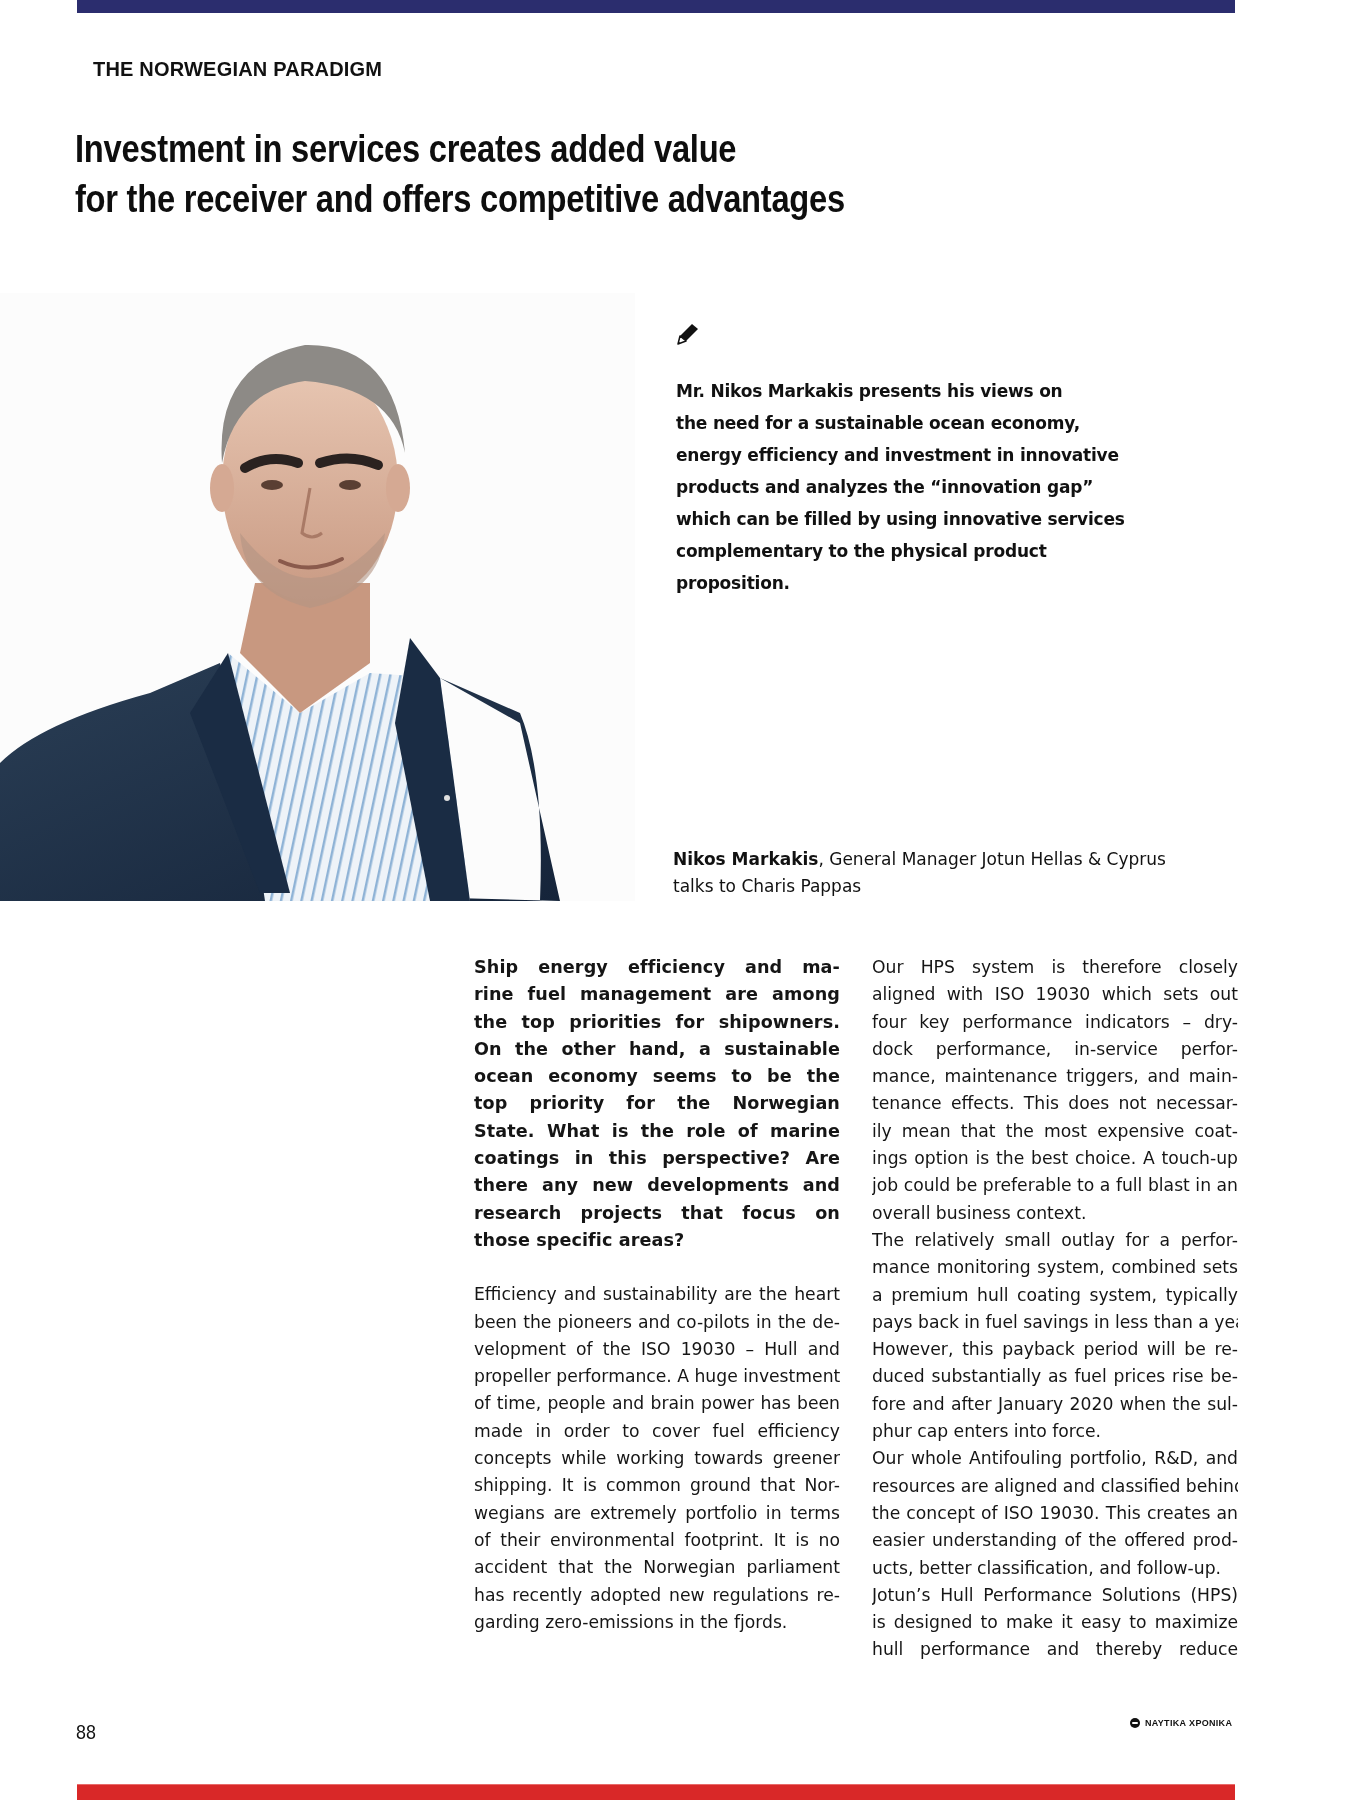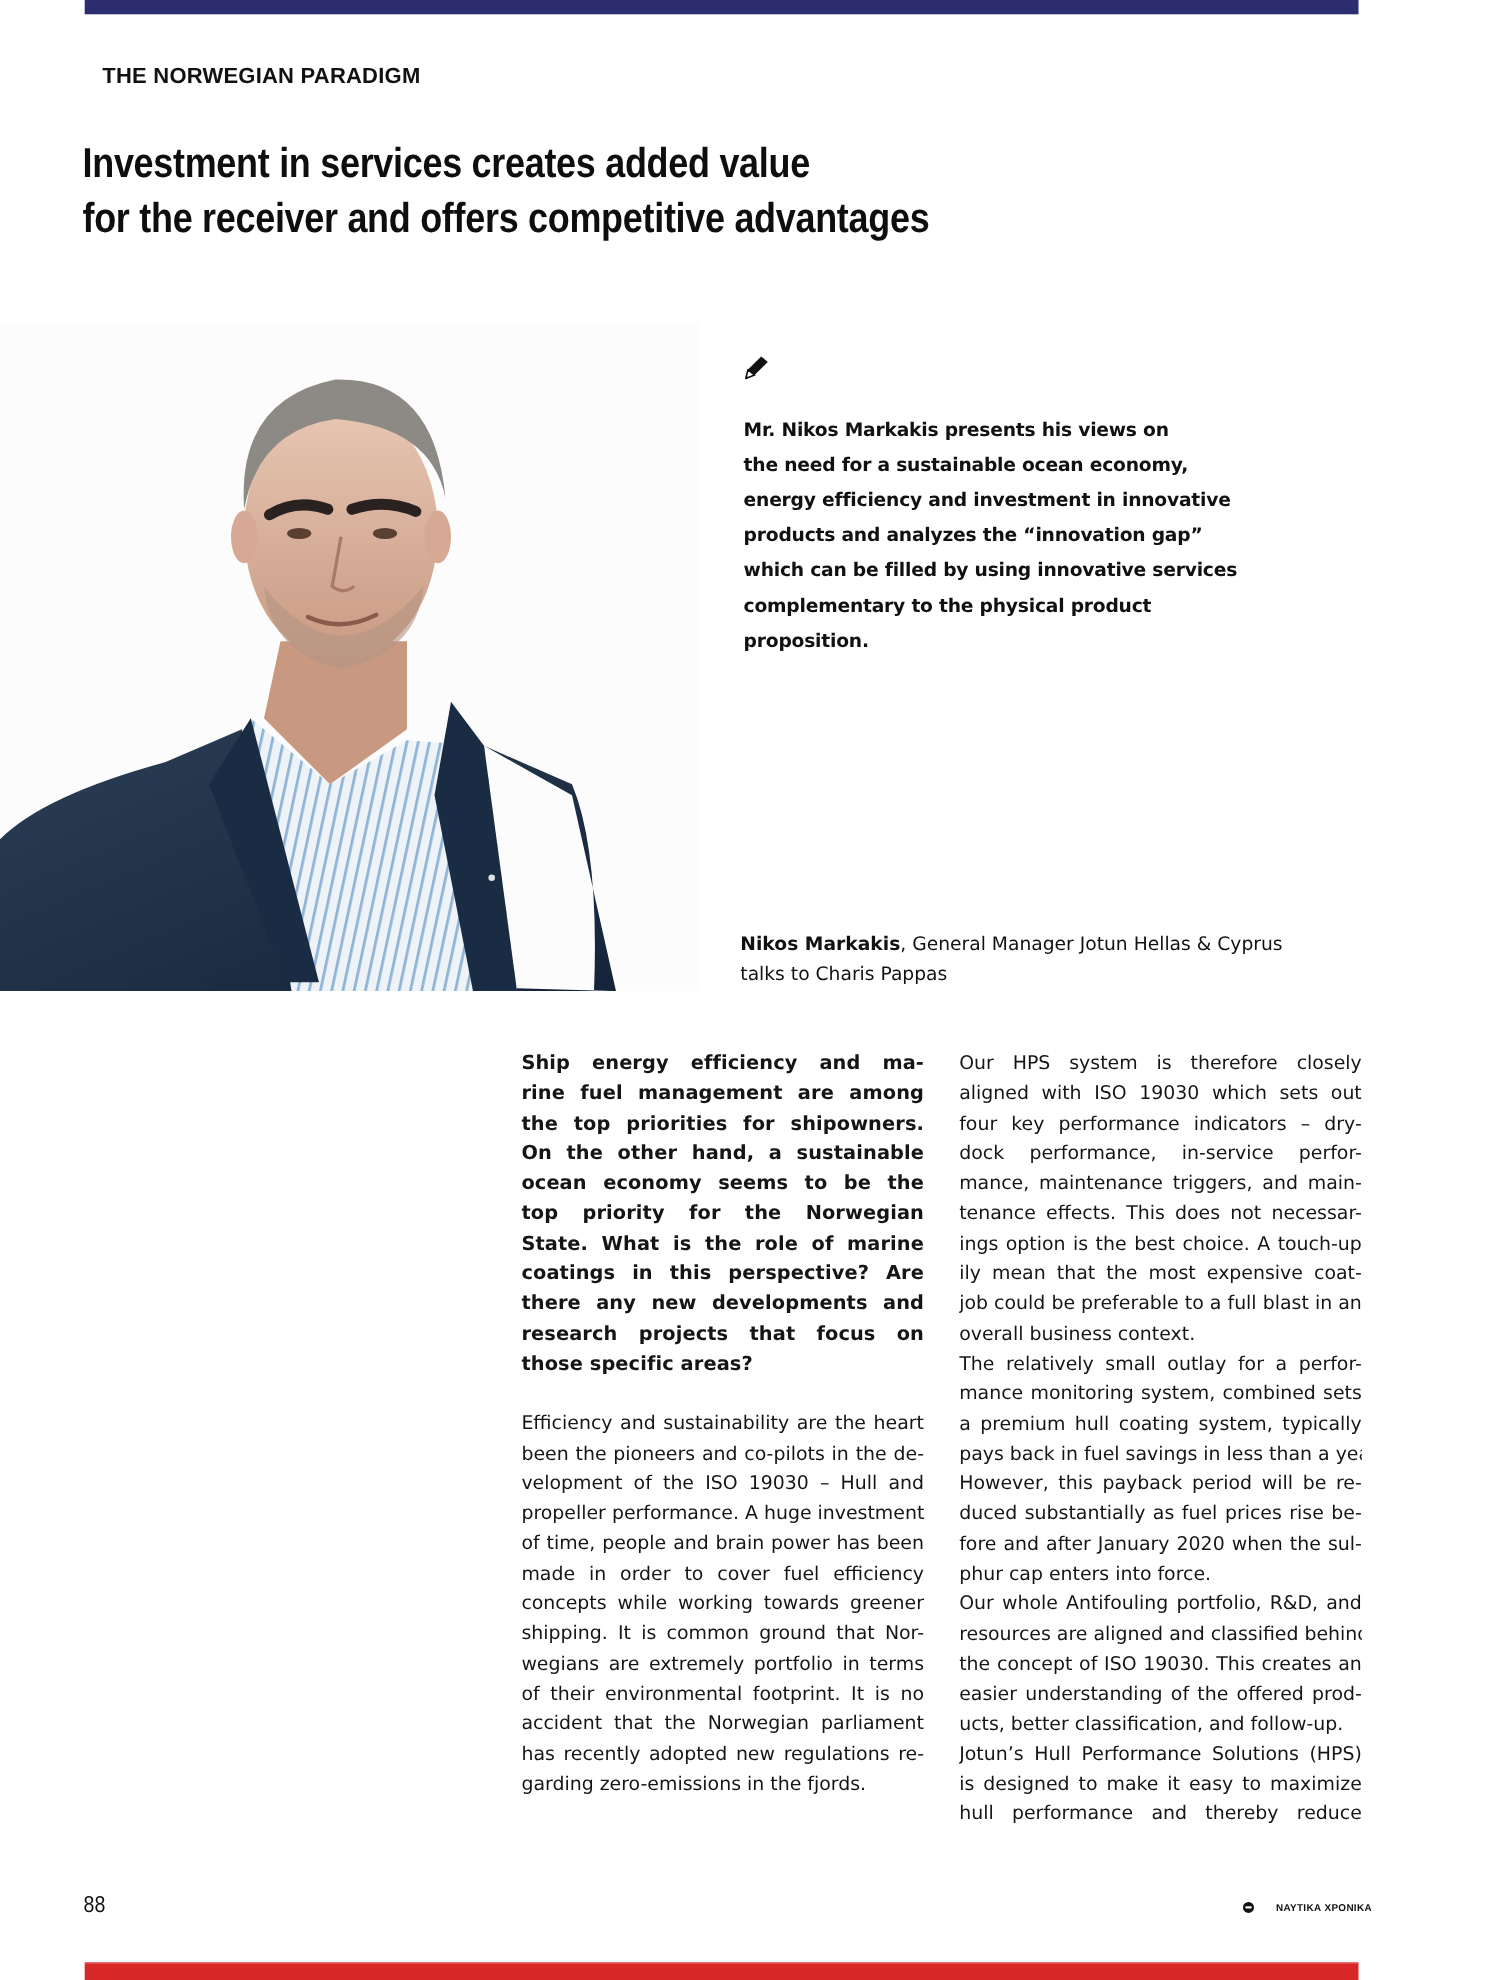--- a/index.html
+++ b/index.html
@@ -34,21 +34,21 @@
   .col { position: absolute; top: 954px; width: 366px; font-family: "DejaVu Sans", sans-serif; font-size: 17.2px; line-height: 27.3px; color: #151515; }
   .col-left { left: 474px; }
   .col-right { left: 872px; }
   .col .ln { display: block; text-align: justify; text-align-last: justify; white-space: nowrap; overflow: hidden; height: 27.3px; }
   .col .ln.end { text-align-last: left; }
   .question .ln { font-weight: bold; font-size: 17.6px; letter-spacing: 0.1px; }
   .answer { margin-top: 27px; }
 
   .page-number { position: absolute; left: 76px; top: 1720px; font-size: 21px; color: #111;
     font-family: "Liberation Sans", sans-serif; transform: scaleX(0.85); transform-origin: left top; }
-  .brand { position: absolute; left: 1130px; top: 1718px; display: flex; gap: 20px; font-size: 9px; font-weight: bold; letter-spacing: 0.3px; color: #111; margin-top: 11px; }
+  .brand { position: absolute; left: 1130px; top: 1718px; display: flex; gap: 5px; font-size: 9px; font-weight: bold; letter-spacing: 0.3px; color: #111; }
   .brand .logo-icon { width: 10px; height: 10px; border-radius: 50%; background: #111; position: relative; }
   .brand .logo-icon::after { content: ""; position: absolute; left: 2px; top: 4px; width: 6px; height: 2px; background: #fff; border-radius: 1px; }
 </style>
 </head>
 <body>
 
 <div class="top-bar"></div>
 
 <div class="section-label">THE NORWEGIAN PARADIGM</div>
 
@@ -161,22 +161,22 @@
 </div>
 
 <div class="col col-right">
   <div>
     <span class="ln">Our HPS system is therefore closely</span>
     <span class="ln">aligned with ISO 19030 which sets out</span>
     <span class="ln">four key performance indicators – dry-</span>
     <span class="ln">dock performance, in-service perfor-</span>
     <span class="ln">mance, maintenance triggers, and main-</span>
     <span class="ln">tenance effects. This does not necessar-</span>
+    <span class="ln">ily mean that the most expensive coat-</span>
     <span class="ln">ings option is the best choice. A touch-up</span>
-    <span class="ln">ily mean that the most expensive coat-</span>
     <span class="ln">job could be preferable to a full blast in an</span>
     <span class="ln end">overall business context.</span>
   </div>
   <div>
     <span class="ln">The relatively small outlay for a perfor-</span>
     <span class="ln">mance monitoring system, combined sets</span>
     <span class="ln">a premium hull coating system, typically</span>
     <span class="ln">pays back in fuel savings in less than a year.</span>
     <span class="ln">However, this payback period will be re-</span>
     <span class="ln">duced substantially as fuel prices rise be-</span>

